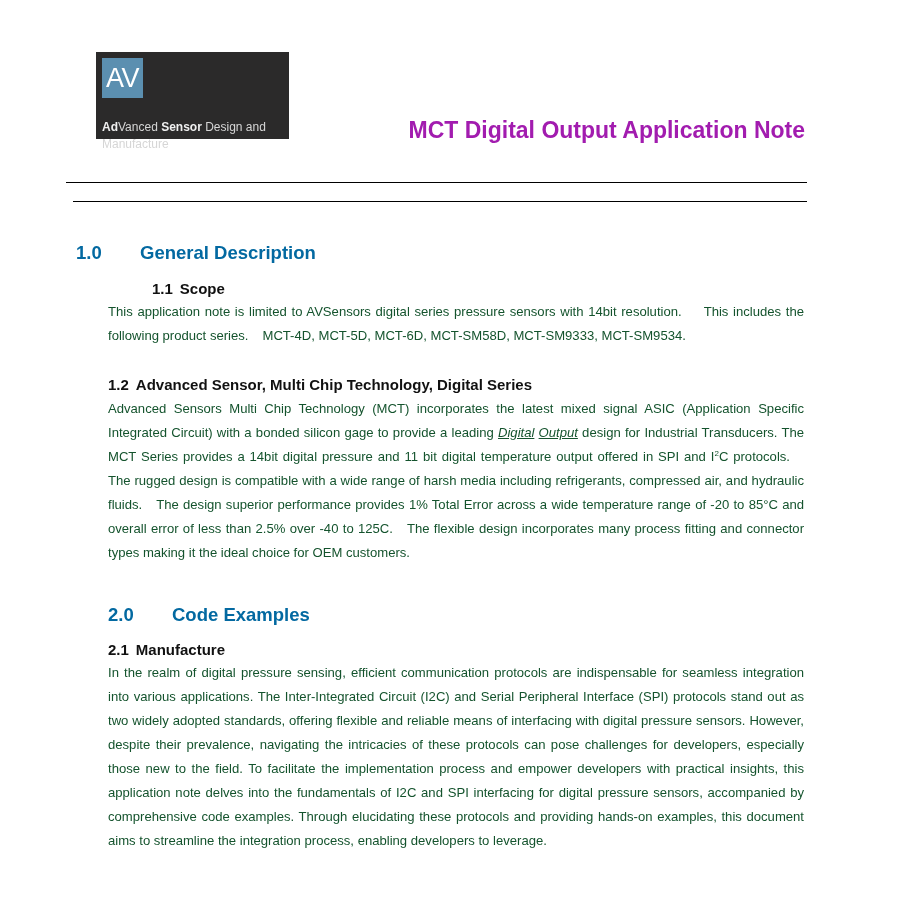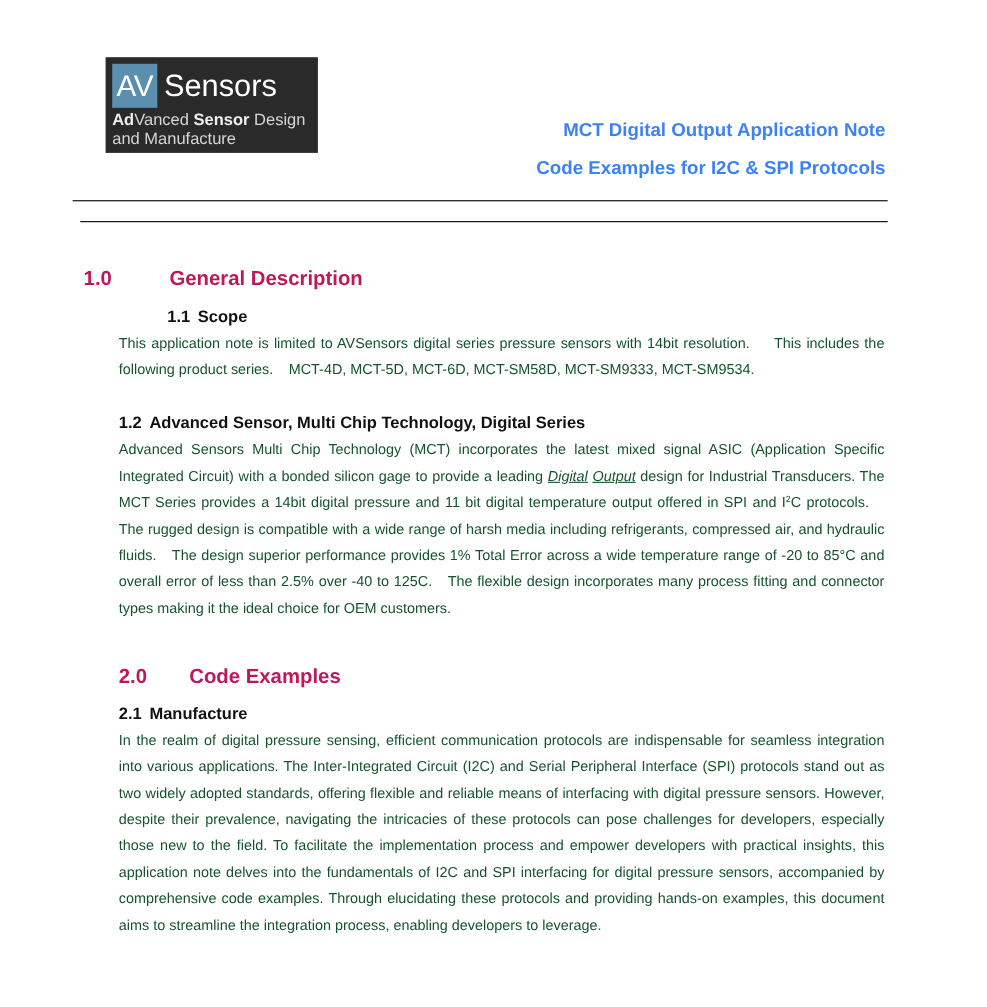--- a/index.html
+++ b/index.html
@@ -48,60 +48,60 @@
       left: 53px;
       top: 6px;
       color: #ffffff;
       font-size: 28px;
       line-height: 40px;
       letter-spacing: 0px;
     }
     .logo-tagline {
       position: absolute;
       left: 6px;
-      top: 49px;
+      top: 67px;
       width: 185px;
       color: #d6d6d6;
-      font-size: 15px;
+      font-size: 12px;
       line-height: 17px;
     }
     .logo-tagline b {
       color: #efefef;
       font-weight: bold;
     }
 
     
     .doc-title {
       position: absolute;
       right: 92px;
-      top: 102px;
+      top: 113px;
       text-align: right;
-      color: #3b82f6;
+      color: #a21caf;
       font-weight: bold;
-      font-size: 17px;
+      font-size: 23px;
       line-height: 34px;
       white-space: nowrap;
     }
     .doc-title .line2 { margin-right: 0; }
 
     .rule {
       position: absolute;
       height: 0;
       border-top: 1.4px solid #000;
     }
     .rule-1 { left: 66px; width: 741px; top: 182px; }
     .rule-2 { left: 73px; width: 734px; top: 201px; }
 
     
     .h1 {
       position: absolute;
       font-weight: bold;
       font-size: 18.5px;
       line-height: 24px;
-      color: #be185d;
+      color: #0369a1;
       white-space: nowrap;
     }
     .h1 .num { display: inline-block; }
     .h1 .txt { position: absolute; }
     .h2 {
       position: absolute;
       font-weight: bold;
       font-size: 15px;
       line-height: 20px;
       color: #111;
@@ -130,35 +130,33 @@
       vertical-align: 5px;
     }
   </style>
 </head>
 <body>
 
 <div class="page">
 
   <div class="logo">
     <div class="logo-av">AV</div>
-    <div class="logo-sensors">Sensors</div>
     <div class="logo-tagline"><b>Ad</b><span>Vanced </span><b>Sensor</b><span> Design and Manufacture</span></div>
   </div>
 
   <div class="doc-title">
     <div>MCT Digital Output Application Note</div>
-    <div class="line2">Code Examples for I2C &amp; SPI Protocols</div>
   </div>
 
   <div class="rule rule-1"></div>
   <div class="rule rule-2"></div>
 
   <div class="h1" style="left:76px; top:241px;">
     <span class="num">1.0</span>
-    <span class="txt" style="left:78px; top:0;">General Description</span>
+    <span class="txt" style="left:64px; top:0;">General Description</span>
   </div>
 
   <div class="h2" style="left:108px; top:279px;margin-left:44px;">
     <span>1.1</span><span style="display:inline-block;width:7px;"></span><span>Scope</span>
   </div>
   <div class="para" style="top:300px;">
     <span>This application note is limited to AVSensors digital series pressure sensors with 14bit resolution.</span><span class="gap"></span><span>This includes the following product series.</span><span class="gap-s"></span><span>MCT-4D, MCT-5D, MCT-6D, MCT-SM58D, MCT-SM9333, MCT-SM9534.</span>
   </div>
 
   <div class="h2" style="left:108px; top:375px;text-align:right;">

